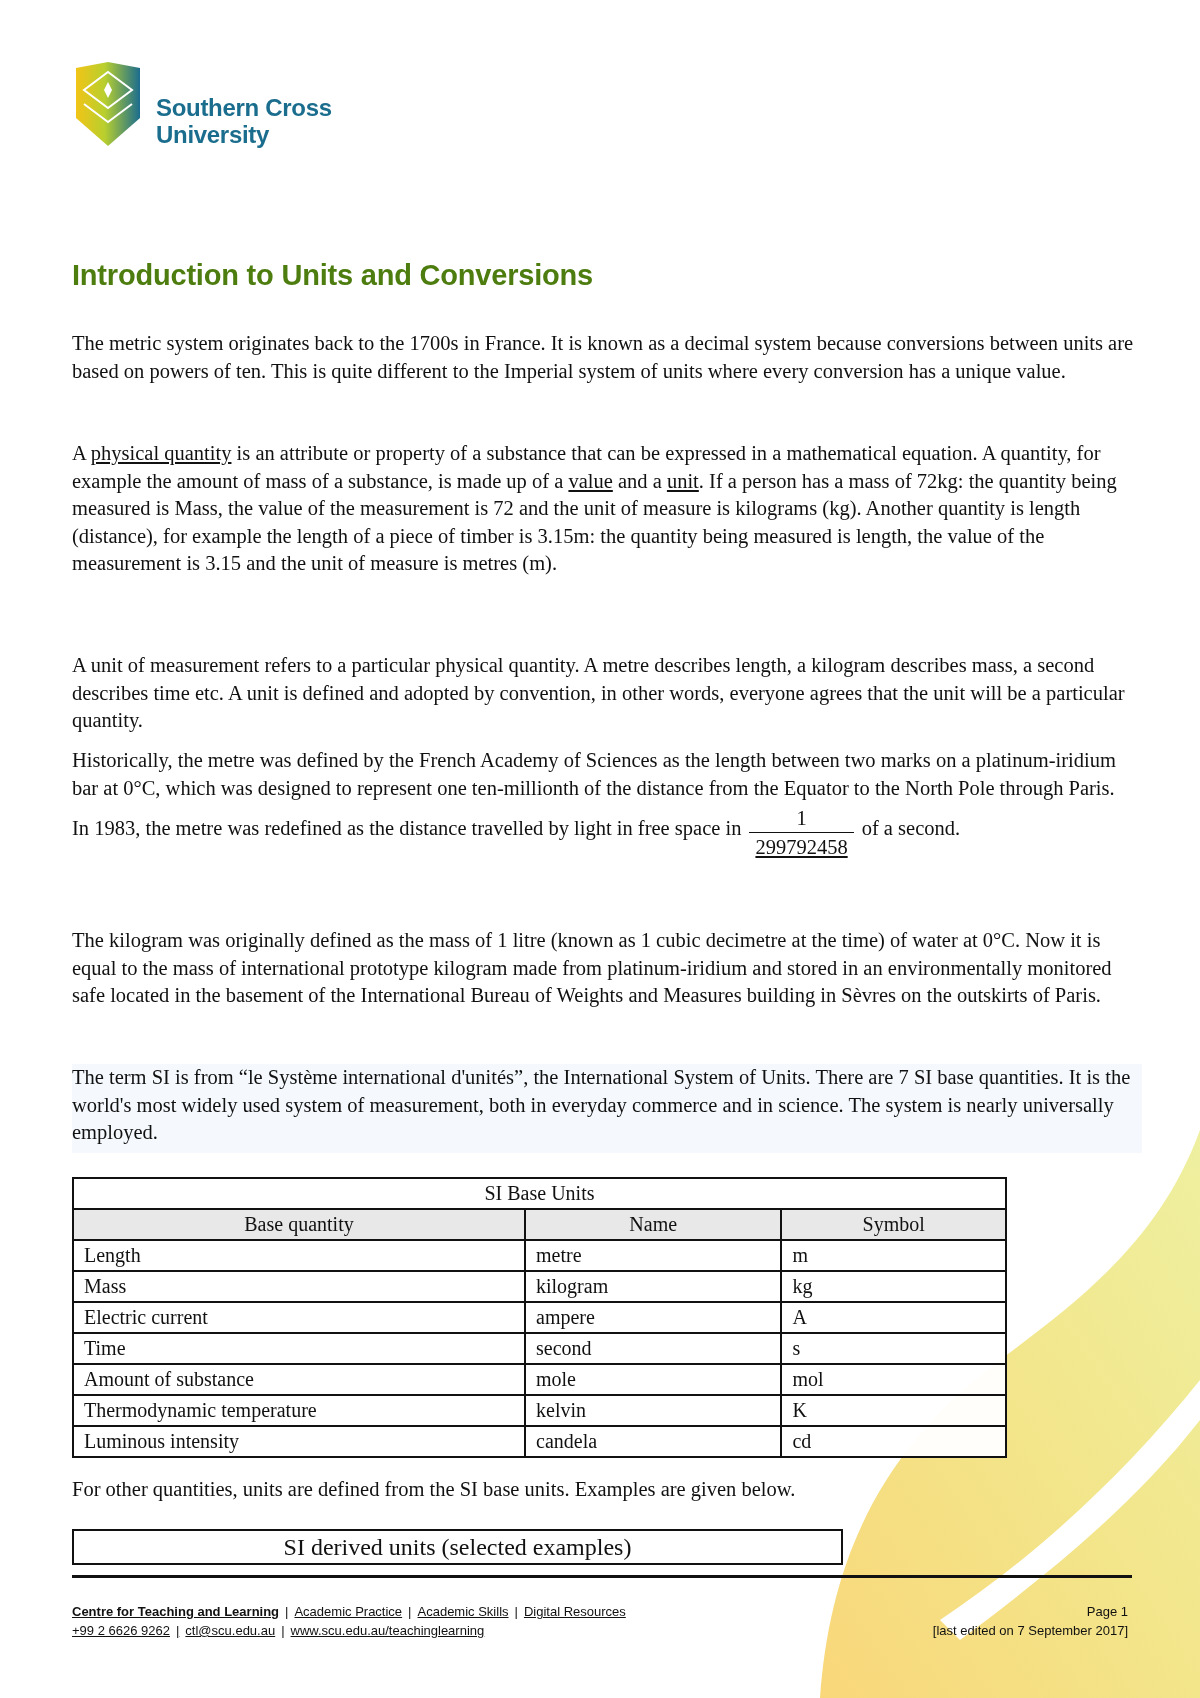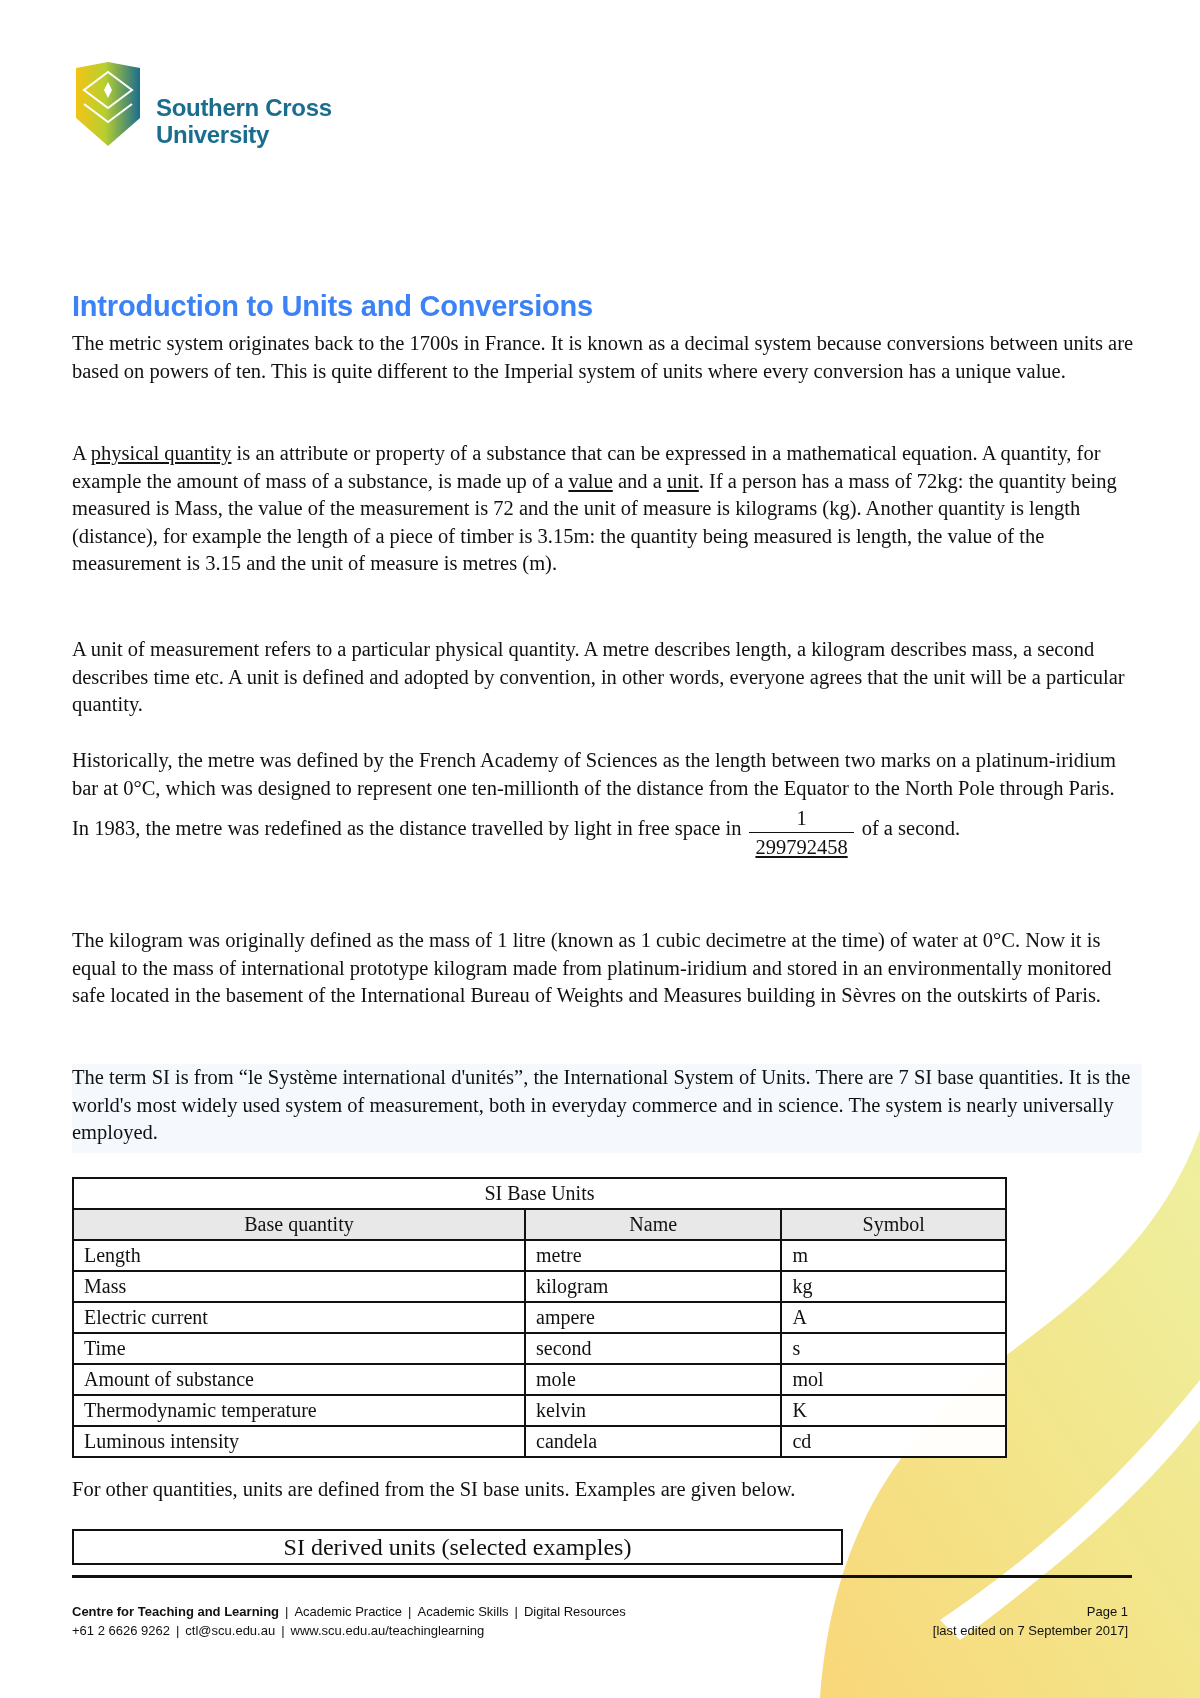--- a/index.html
+++ b/index.html
@@ -13,23 +13,23 @@
     .page { position: relative; z-index: 1; }
 
     .logo { position: absolute; left: 72px; top: 60px; display: flex; align-items: flex-end; }
     .logo svg { width: 72px; height: 88px; }
     .logo-text {
       margin-left: 12px; font-family: "Liberation Sans", "DejaVu Sans", sans-serif;
       font-weight: bold; color: #1b6d8e; font-size: 24px; line-height: 27px; letter-spacing: -0.3px;
     }
 
     .title {
-      position: absolute; left: 72px; top: 290px; margin: 0;
+      position: absolute; left: 72px; top: 259px; margin: 0;
       font-family: "Liberation Sans", "DejaVu Sans", sans-serif; font-weight: bold;
-      font-size: 29px; color: #3b82f6; letter-spacing: -0.2px;
+      font-size: 29px; color: #4d7c0f; letter-spacing: -0.2px;
     }
 
     .body-text {
       position: absolute; left: 72px; width: 1062px;
       font-size: 20.5px; line-height: 27.5px; margin: 0;
     }
     .u { text-decoration: underline; }
 
     .frac { display: inline-block; vertical-align: middle; text-align: center; margin: 0 8px; position: relative; top: 2px; }
     .frac .num { display: block; padding: 0 6px; border-bottom: 1.5px solid #111; line-height: 28px; }
@@ -54,21 +54,21 @@
     .derived-box {
       position: absolute; left: 72px; top: 1529px; width: 767px; height: 32px;
       border: 2px solid #111; text-align: center; font-size: 24px; line-height: 32px; background: #fff;
     }
 
     .footer-rule { position: absolute; left: 72px; top: 1575px; width: 1060px; height: 3px; background: #111; }
     .footer-left, .footer-right {
       position: absolute; top: 1602px; font-family: "Liberation Sans", "DejaVu Sans", sans-serif;
       font-size: 13px; line-height: 19px; color: #111;
     }
-    .footer-left { left: 72px; }
+    .footer-left { left: 72px; text-decoration: underline; }
     .footer-right { right: 72px; text-align: right; }
     .footer-left .strong { font-weight: bold; }
     .sep { margin: 0 6px; }
   </style>
 </head>
 <body>
 
 <svg class="bg-swoosh" viewBox="0 0 1200 1698" preserveAspectRatio="none">
   <defs>
     <linearGradient id="sw" x1="0" y1="1" x2="1" y2="0">
@@ -102,21 +102,21 @@
       <div>University</div>
     </div>
   </div>
 
   <h1 class="title">Introduction to Units and Conversions</h1>
 
   <p class="body-text" style="top:330px">The metric system originates back to the 1700s in France. It is known as a decimal system because conversions between units are based on powers of ten. This is quite different to the Imperial system of units where every conversion has a unique value.</p>
 
   <p class="body-text" style="top:440px"><span>A </span><span class="u">physical quantity</span><span> is an attribute or property of a substance that can be expressed in a mathematical equation. A quantity, for example the amount of mass of a substance, is made up of a </span><span class="u">value</span><span> and a </span><span class="u">unit</span><span>. If a person has a mass of 72kg: the quantity being measured is Mass, the value of the measurement is 72 and the unit of measure is kilograms (kg). Another quantity is length (distance), for example the length of a piece of timber is 3.15m: the quantity being measured is length, the value of the measurement is 3.15 and the unit of measure is metres (m).</span></p>
 
-  <p class="body-text" style="top:636px">A unit of measurement refers to a particular physical quantity. A metre describes length, a kilogram describes mass, a second describes time etc. A unit is defined and adopted by convention, in other words, everyone agrees that the unit will be a particular quantity.</p>
+  <p class="body-text" style="top:652px">A unit of measurement refers to a particular physical quantity. A metre describes length, a kilogram describes mass, a second describes time etc. A unit is defined and adopted by convention, in other words, everyone agrees that the unit will be a particular quantity.</p>
 
   <p class="body-text" style="top:747px"><span>Historically, the metre was defined by the French Academy of Sciences as the length between two marks on a platinum-iridium bar at 0°C, which was designed to represent one ten-millionth of the distance from the Equator to the North Pole through Paris. In 1983, the metre was redefined as the distance travelled by light in free space in</span><span class="frac"><span class="num">1</span><span class="den">299792458</span></span><span>of a second.</span></p>
 
   <p class="body-text" style="top:927px">The kilogram was originally defined as the mass of 1 litre (known as 1 cubic decimetre at the time) of water at 0°C.  Now it is equal to the mass of international prototype kilogram made from platinum-iridium and stored in an environmentally monitored safe located in the basement of the International Bureau of Weights and Measures building in Sèvres on the outskirts of Paris.</p>
 
   <p class="body-text highlight" style="top:1064px; width:1070px; padding-bottom:6px;">The term SI is from “le Système international d'unités”, the International System of Units. There are 7 SI base quantities. It is the world's most widely used system of measurement, both in everyday commerce and in science.  The system is nearly universally employed.</p>
 
   <table class="si">
     <colgroup>
         <col class="c1">
@@ -174,21 +174,21 @@
 
   <div class="derived-box">SI derived units (selected examples)</div>
 
   <div class="footer-rule"></div>
 
   <div class="footer-left">
     <div>
       <span class="strong">Centre for Teaching and Learning</span><span class="sep">|</span><span>Academic Practice</span><span class="sep">|</span><span>Academic Skills</span><span class="sep">|</span><span>Digital Resources</span>
     </div>
     <div>
-      <span>+61 2 6626 9262</span><span class="sep">|</span><span>ctl@scu.edu.au</span><span class="sep">|</span><span>www.scu.edu.au/teachinglearning</span>
+      <span>+99 2 6626 9262</span><span class="sep">|</span><span>ctl@scu.edu.au</span><span class="sep">|</span><span>www.scu.edu.au/teachinglearning</span>
     </div>
   </div>
 
   <div class="footer-right">
     <div>Page 1</div>
     <div>[last edited on 7 September 2017]</div>
   </div>
 
 </div>
 

